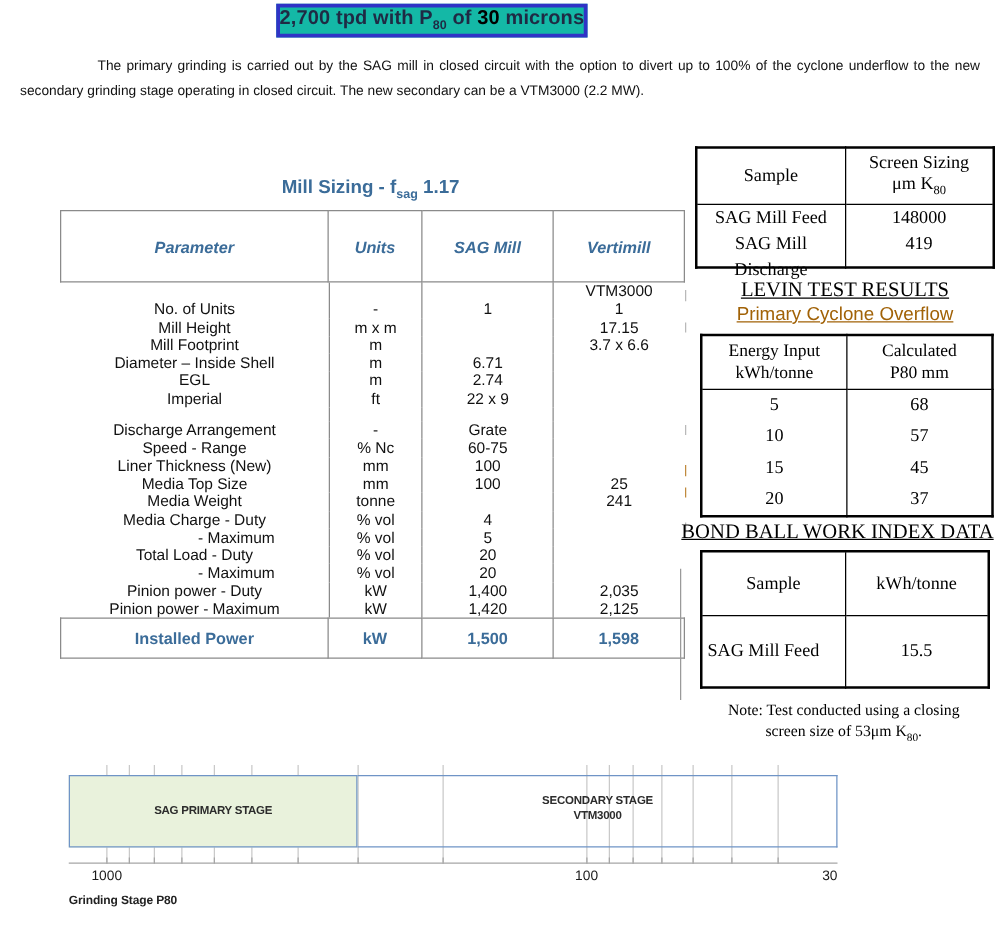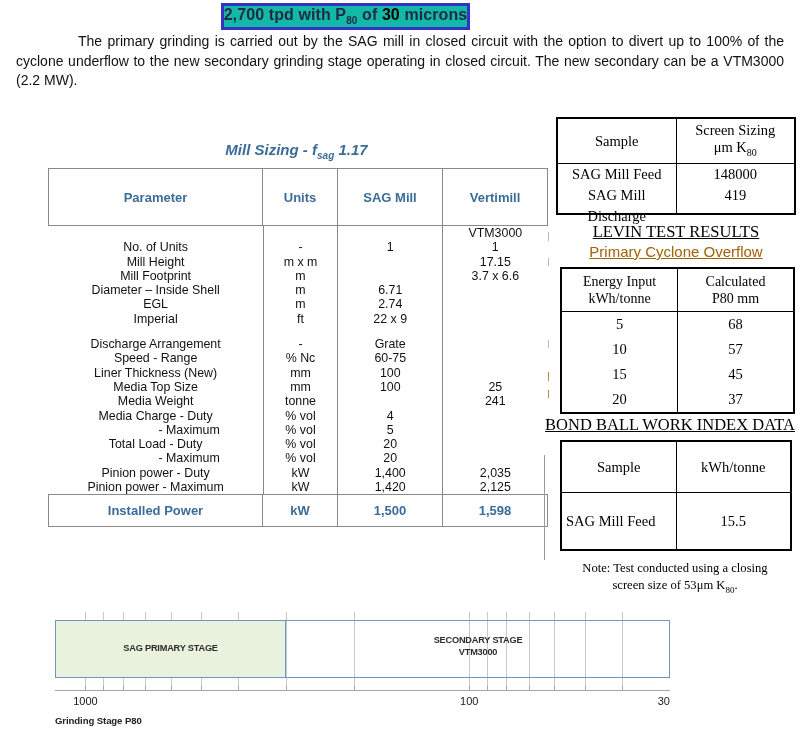--- a/index.html
+++ b/index.html
@@ -28,37 +28,36 @@
     color: #1f2a44;
     letter-spacing: .1px;
     white-space: nowrap;
   }
   #title-banner .sub { font-size: 10px; vertical-align: sub; }
   #title-banner .blk { color: #000; }
 
   
   #intro-paragraph {
     position: absolute;
-    left: 16px; top: 32px;
+    left: 16px; top: 44px;
     width: 768px;
-    font-size: 14px;
+    font-size: 11px;
     line-height: 19.5px;
     text-align: justify;
     color: #111;
   }
   #intro-paragraph .indent { display:inline-block; width: 62px; }
 
   
   #mill-sizing-title {
     position: absolute;
     left: 48px; top: 141px; width: 497px;
     text-align: center;
     font-size: 15px; font-weight: bold;
     color: #3b6c99;
-    font-style: italic;
   }
   #mill-sizing-title .sub { font-size: 10px; vertical-align: sub; }
 
   
   #mill-table {
     position: absolute;
     left: 48px; top: 168px;
     width: 497px;
     border-collapse: collapse;
     table-layout: fixed;
@@ -66,20 +65,21 @@
   #mill-table td, #mill-table th {
     border: 1px solid #8a8a8a;
     padding: 0;
     vertical-align: middle;
   }
   #mill-table thead th {
     height: 56px;
     font-size: 13px; font-weight: bold;
     color: #3b6c99;
     text-align: center;
+    font-style: italic;
   }
   .col-param { width: 213px; }
   .col-units { width: 74px; }
   .col-sag   { width: 104px; }
   .col-vert  { width: 104px; }
 
   #mill-table tbody td { border: none; }
   #body-cell { padding: 0; border-left: 1px solid #8a8a8a; border-right: 1px solid #8a8a8a;
                border-bottom: 1px solid #8a8a8a; border-top: 1px solid #8a8a8a;}
   .inner-grid {

